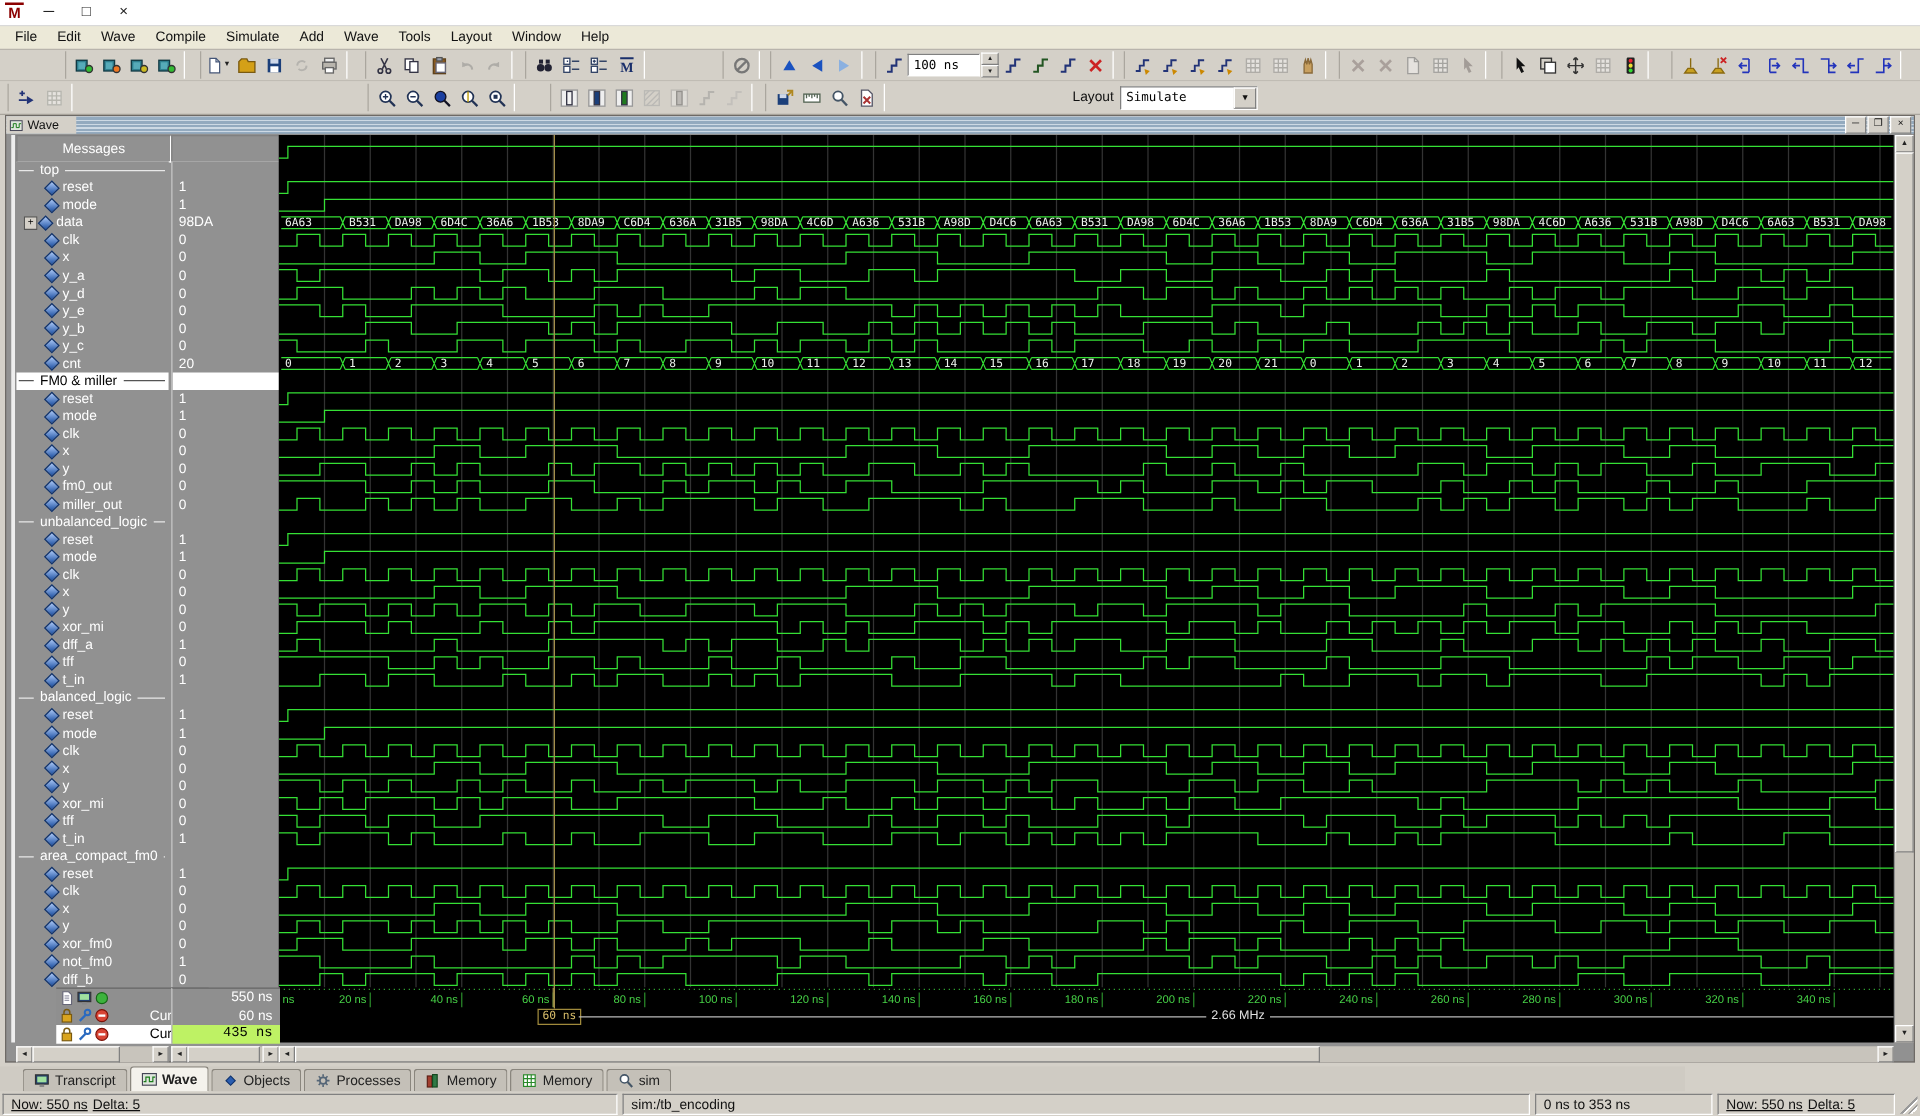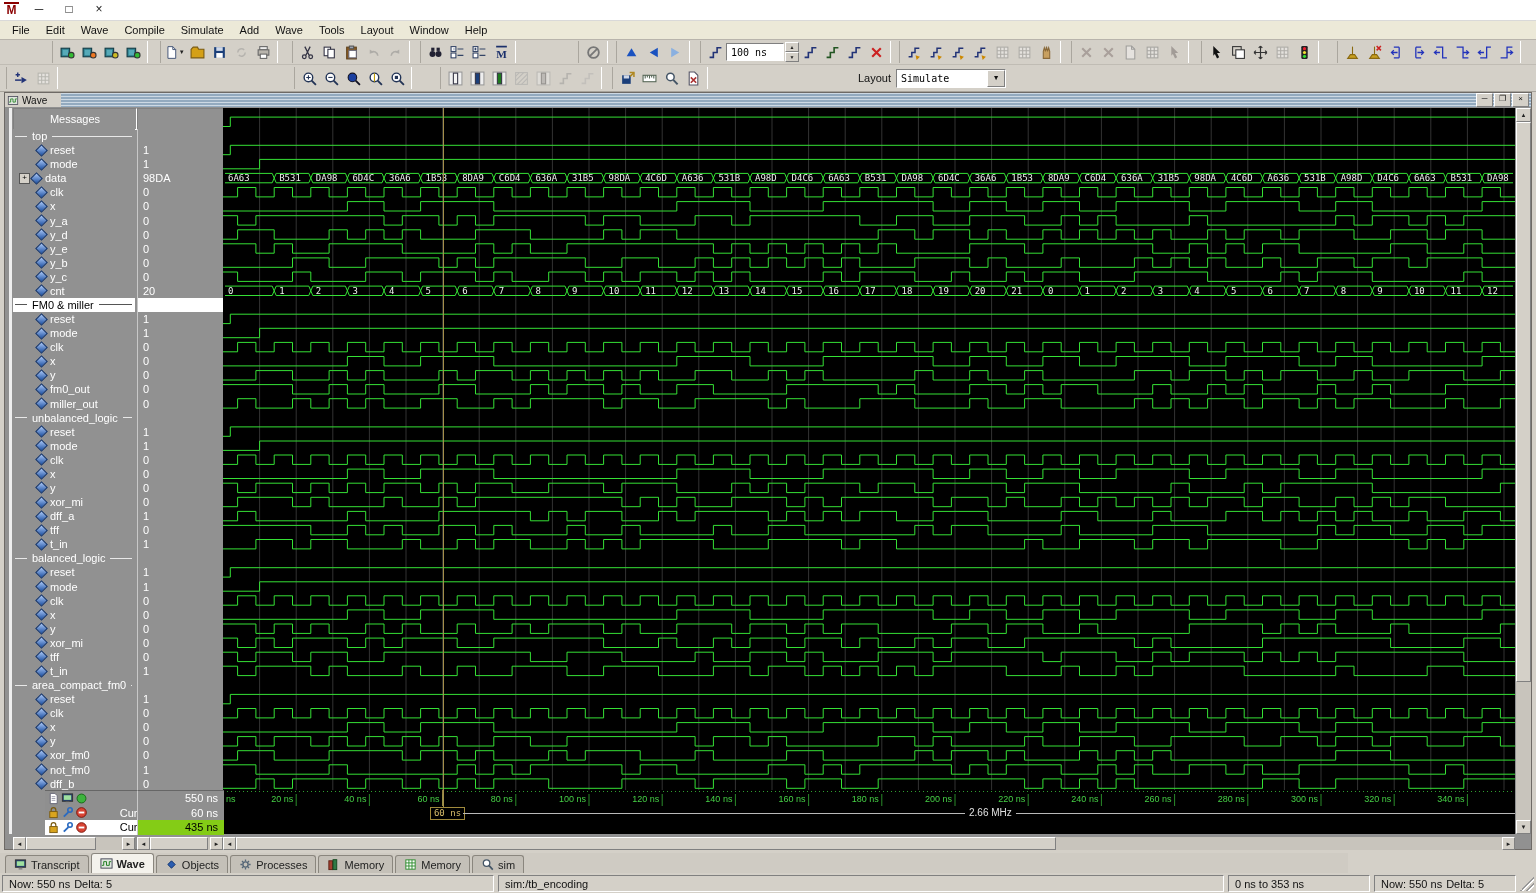--- a/index.html
+++ b/index.html
@@ -101,45 +101,45 @@
   #freqlabel{position:absolute;top:699px;background:#000;color:#e0e0e0;font-size:10px;padding:0 4px;}
 
   
   #cnames{position:absolute;left:8px;top:697px;width:122px;height:44px;background:#8f8f8f;border-top:1px solid #666;margin-left:32px;}
   #cvals{position:absolute;left:132px;top:697px;width:86px;height:44px;background:#8f8f8f;border-top:1px solid #666;border-left:1px solid #c8c8c8;}
   .crow{height:14.6px;display:flex;align-items:center;color:#fff;}
   .crow .cic{display:flex;gap:1px;margin-left:2px;}
   .crow .cnm{margin-left:auto;padding-right:5px;}
   .crow.sel{background:#fff;color:#000;}
   .cvrow{height:14.6px;display:flex;align-items:center;justify-content:flex-end;color:#fff;padding-right:6px;}
-  .cvrow.sel{background:#84cc16;color:#000;}
+  .cvrow.sel{background:#bef264;color:#000;font-family:Liberation Mono, monospace;}
 
   
   .sb{position:absolute;background:#c8c4bc;}
   .sbtn{position:absolute;background:#d4d0c8;border:1px solid;border-color:#fff #808080 #808080 #fff;
     color:#222;text-align:center;box-sizing:border-box;}
   .sthumb{position:absolute;background:#d4d0c8;border:1px solid;border-color:#fff #808080 #808080 #fff;box-sizing:border-box;}
   #vscroll{left:1511px;top:15px;width:15px;height:726px;}
   #hs-names{left:8px;top:744px;width:122px;height:13px;}
   #hs-vals{left:132px;top:744px;width:86px;height:13px;}
   #hs-wave{left:218px;top:744px;width:1292px;height:13px;}
 
   
-  #tabbar{position:absolute;left:0;top:853px;width:1348px;height:20px;background:#cfcbc3;display:flex;align-items:flex-end;padding-left:5px;box-sizing:border-box;}
+  #tabbar{position:absolute;left:0;top:853px;width:1348px;height:20px;background:#cfcbc3;display:flex;align-items:flex-end;padding-left:18px;box-sizing:border-box;}
   .tab{display:flex;align-items:center;gap:4px;height:17px;padding:0 8px;margin-right:2px;background:#c4c0b8;
     border:1px solid #8a867e;border-bottom:none;border-radius:3px 3px 0 0;color:#222;}
   .tab.active{background:#f4f2ec;height:19px;font-weight:bold;}
 
   
   #statusbar{position:absolute;left:0;top:874px;width:1536px;height:19px;background:#d4d0c8;display:flex;align-items:center;gap:4px;padding:0 2px;box-sizing:border-box;}
   .scell{height:15px;display:flex;align-items:center;padding:0 6px;color:#111;}
   #sc1{width:478px;} #sc2{flex:1;} #sc3{width:128px;} #sc4{width:128px;}
   #grip{width:14px;height:14px;background:
     linear-gradient(135deg,transparent 50%,#999 50%,#999 57%,#fff 57%,#fff 64%,transparent 64%,transparent 71%,#999 71%,#999 78%,#fff 78%,#fff 85%,transparent 85%);}
-  .seg{display:flex;gap:4px;}
+  .seg{display:flex;gap:4px;text-decoration:underline;}
 </style>
 </head>
 <body>
 
 <div id="titlebar">
   <div id="app-icon">M</div>
   <div class="winbtn">─</div>
   <div class="winbtn">□</div>
   <div class="winbtn">×</div>
 </div>

